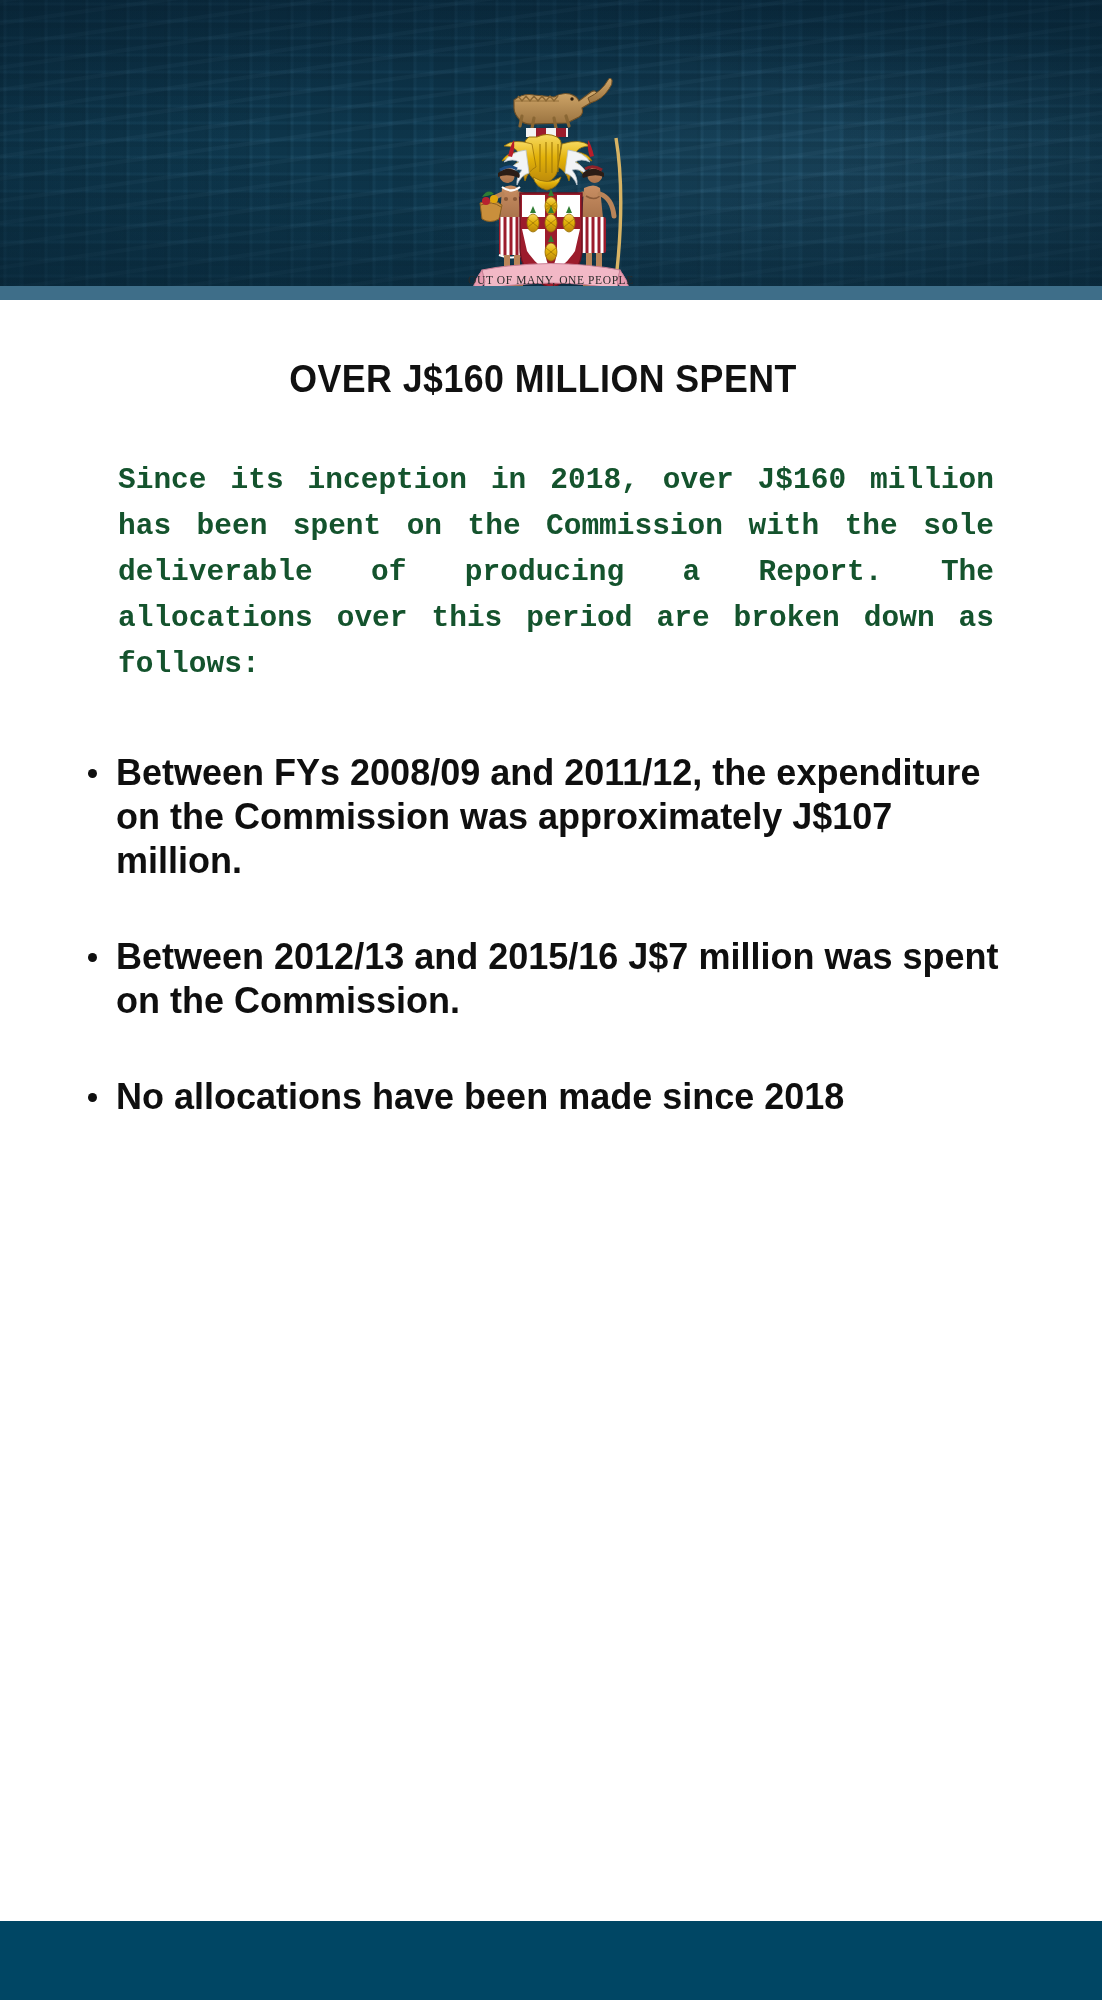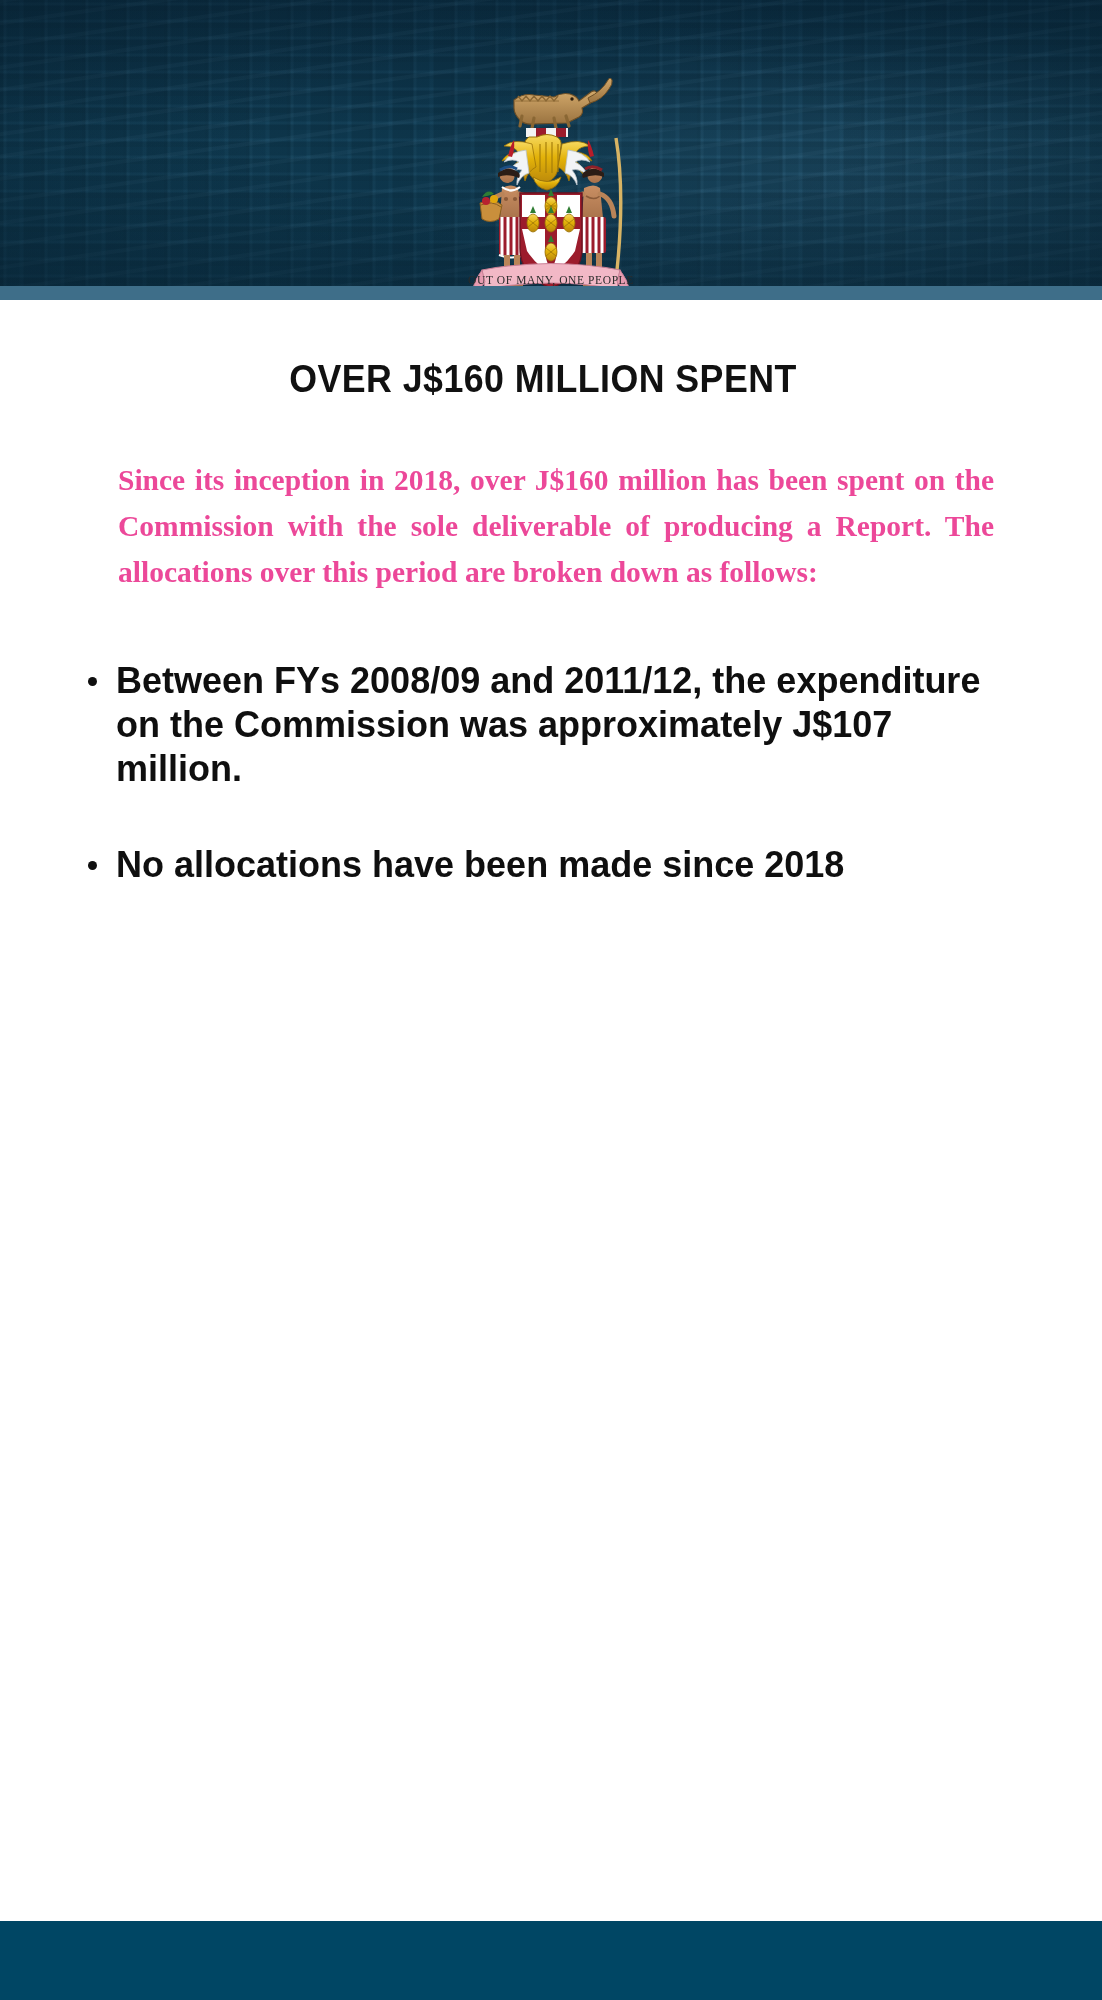--- a/index.html
+++ b/index.html
@@ -117,25 +117,25 @@
     color: #111111;
     font-stretch: condensed;
     transform: scaleX(0.94);
   }
 
   .intro {
     margin: 0;
     padding: 56px 92px 0 118px;
     text-align: justify;
     text-justify: inter-word;
-    font-family: Liberation Serif, serif;
+    font-family: Liberation Mono, monospace;
     font-weight: 700;
     font-size: 29.5px;
     line-height: 46px;
-    color: #ec4899;
+    color: #14532d;
     font-stretch: condensed;
   }
 
   .bullets {
     list-style: none;
     margin: 0;
     padding: 64px 60px 0 76px;
   }
   .bullet {
     position: relative;
@@ -317,20 +317,21 @@
   </div>
 
   <div class="content">
 
     <h1 class="title">OVER J$160 MILLION SPENT</h1>
 
     <p class="intro">Since its inception in 2018, over J$160 million has been spent on the Commission with the sole deliverable of producing a Report. The allocations over this period are broken down as follows:</p>
 
     <ul class="bullets">
       <li class="bullet">Between FYs 2008/09 and 2011/12, the expenditure on the Commission was approximately J$107 million.</li>
+      <li class="bullet">Between 2012/13 and 2015/16 J$7 million was spent on the Commission.</li>
       <li class="bullet">No allocations have been made since 2018</li>
     </ul>
 
   </div>
 
   <div class="footer"></div>
 
 </div>
 
 </body></html>

